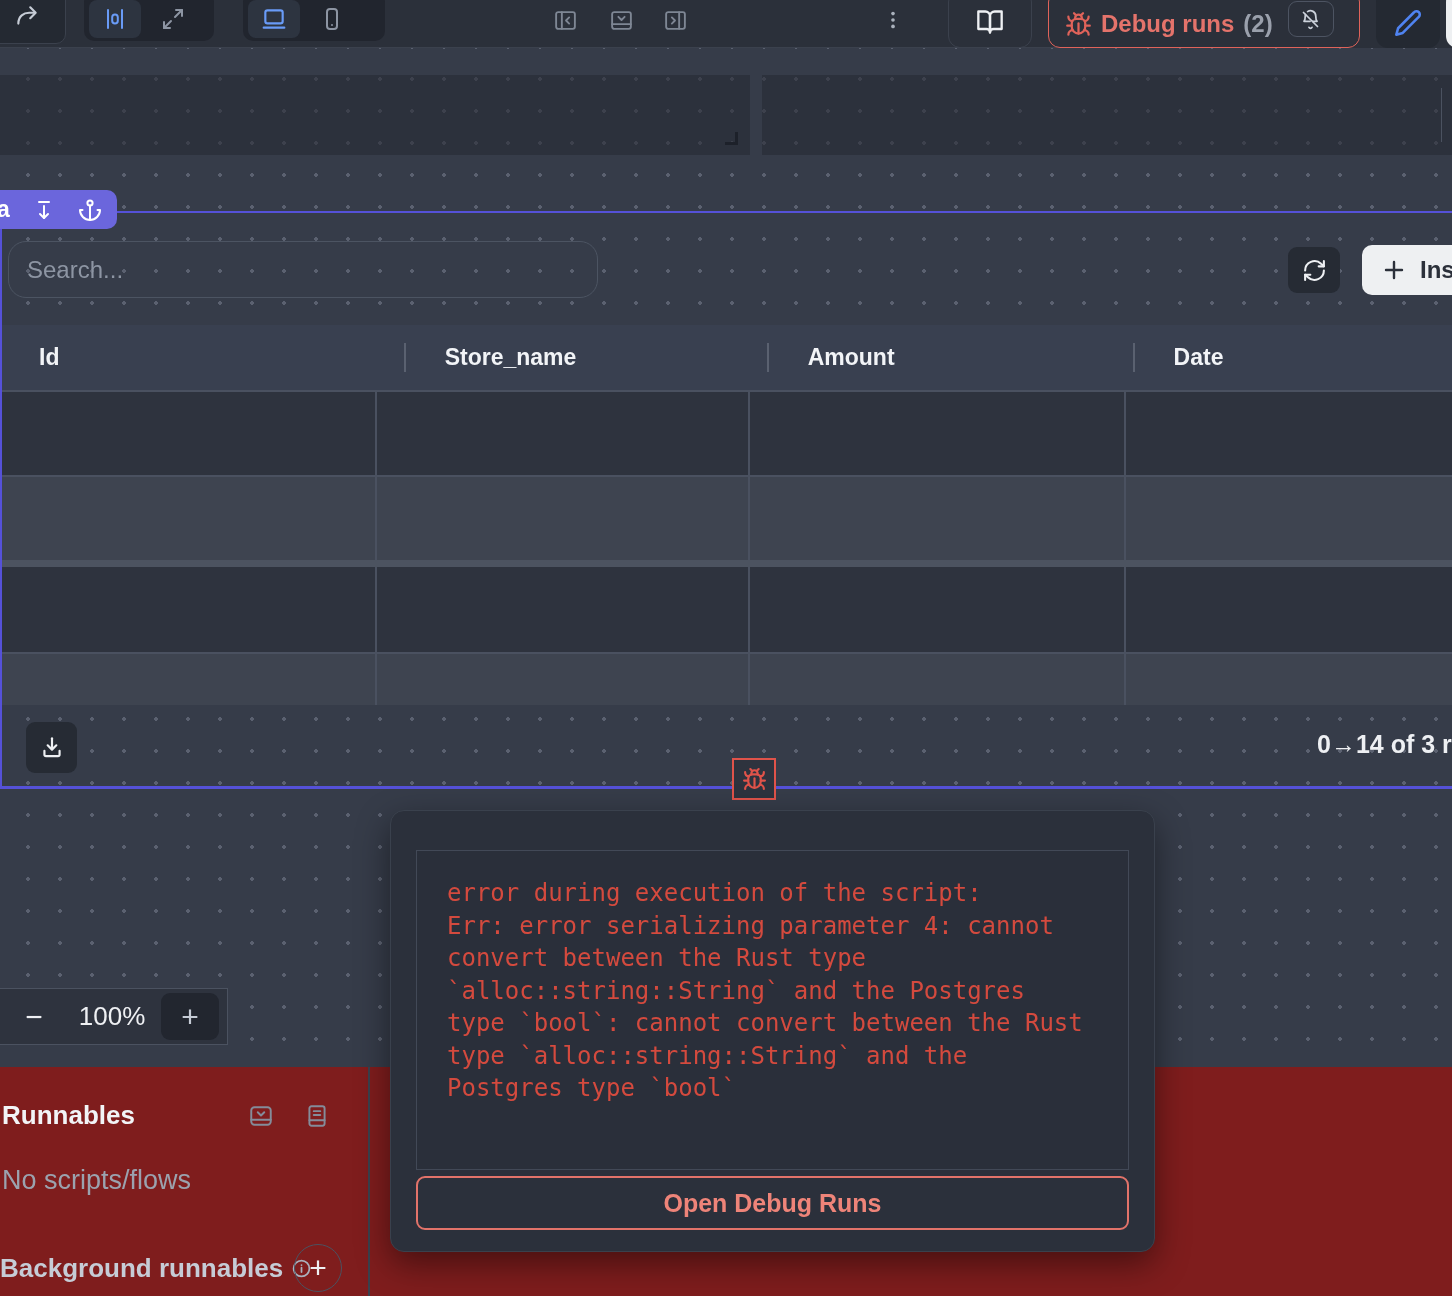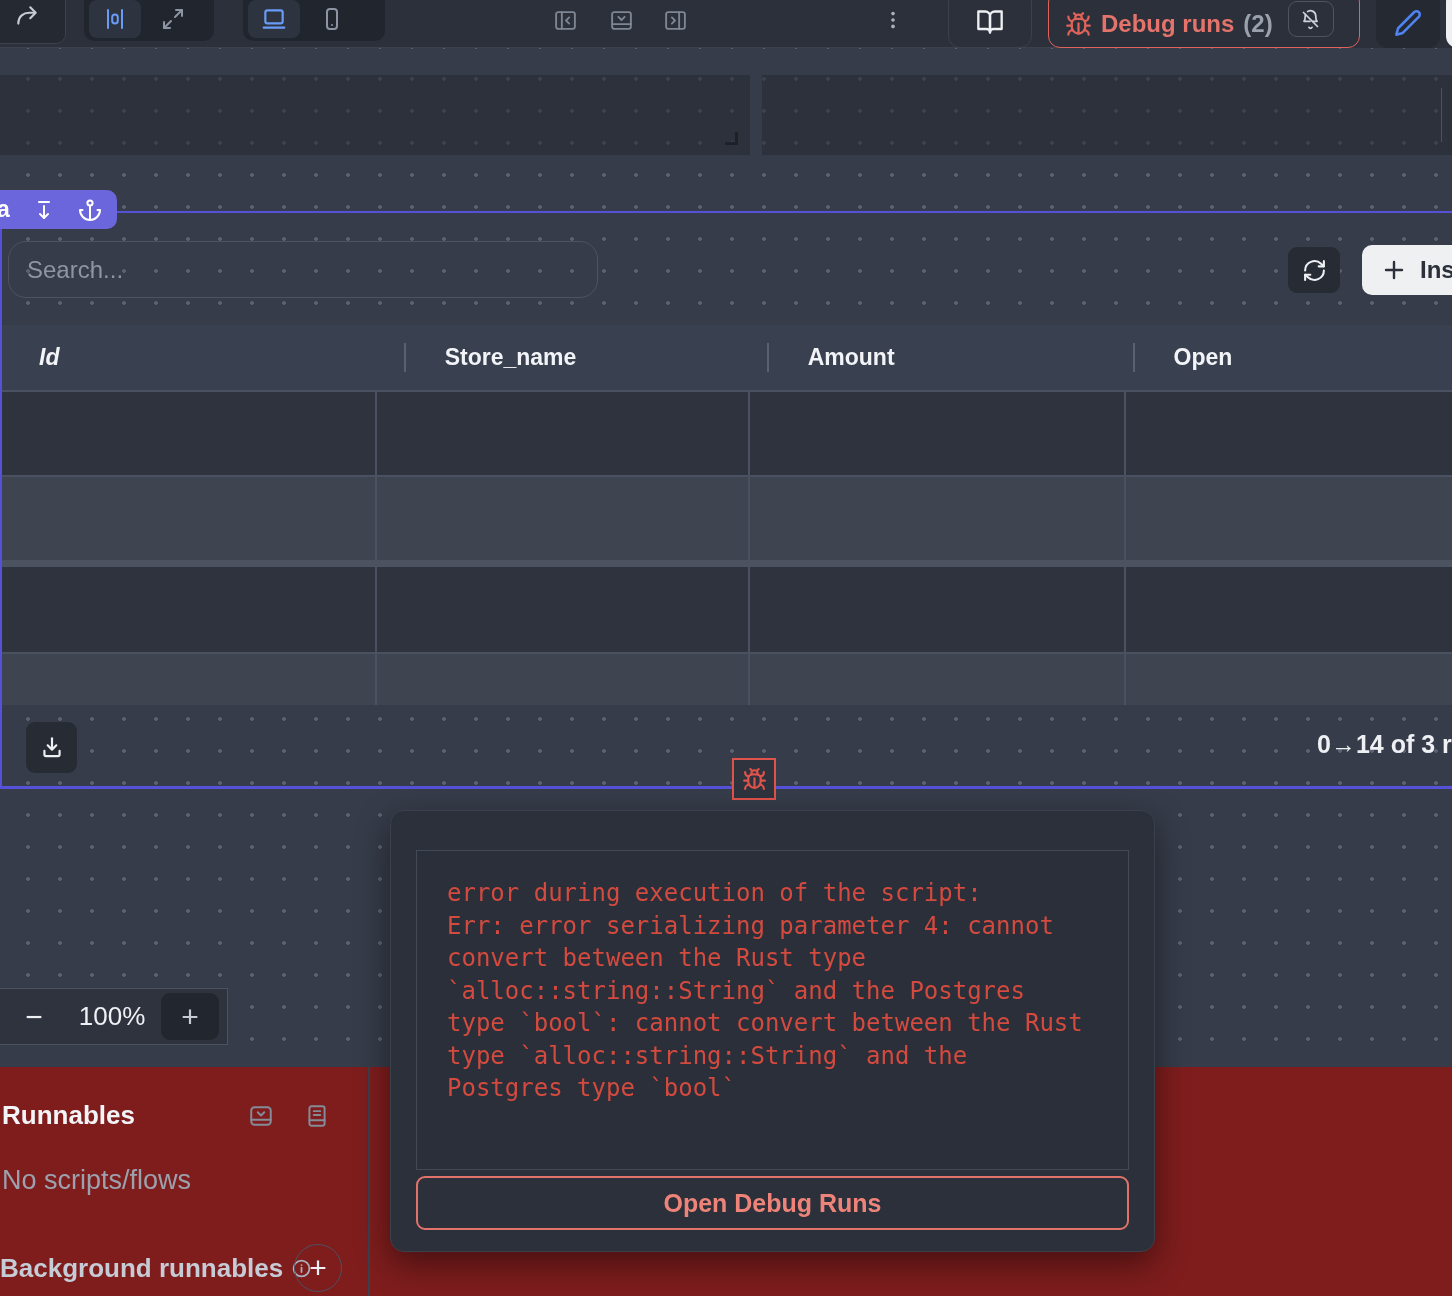--- a/index.html
+++ b/index.html
@@ -61,21 +61,21 @@
                 background:#eef0f2; border-radius:10px; display:flex; align-items:center;
                 gap:14px; padding-left:20px; color:#2b303a; font-weight:600; font-size:24px; cursor:pointer; }
 
   
   .table { position:absolute; left:0; top:277px; width:1452px; z-index:3; }
   .thead { display:flex; height:65px; background:#394050; align-items:center; }
   .th { position:relative; height:100%; display:flex; align-items:center;
         padding-left:39px; font-weight:700; font-size:23px; color:#f2f4f7; }
   .th:not(:last-child)::after { content:""; position:absolute; right:0; top:18px;
         width:2px; height:29px; background:#5a6170; }
-  .th1 { width:417px;font-style:italic; } .th2 { width:373px; } .th3 { width:376px; } .th4 { width:326px; }
+  .th1 { width:417px; } .th2 { width:373px; } .th3 { width:376px; } .th4 { width:326px; }
   .trow { display:flex; border-top:2px solid #4a5160; }
   .trow.dark { background:#2e333e; } .trow.light { background:#3e4450; }
   .trow .td { height:100%; }
   .td1 { width:377px; border-right:2px solid #4a5160; }
   .td2 { width:373px; border-right:2px solid #4a5160; }
   .td3 { width:376px; border-right:2px solid #4a5160; }
   .td4 { width:326px; }
   .row-band { height:7px; background:#4c5360; }
 
   .pagination { position:absolute; left:1317px; top:682px; width:220px;
@@ -319,21 +319,21 @@
       </svg>
     </span>
     <span>Ins</span>
   </div>
 
   <div class="table">
     <div class="thead">
       <div class="th th1">Id</div>
       <div class="th th2">Store_name</div>
       <div class="th th3">Amount</div>
-      <div class="th th4">Open</div>
+      <div class="th th4">Date</div>
     </div>
     <div class="trow dark" style="height:85px;">
       <div class="td td1"></div>
         <div class="td td2"></div>
         <div class="td td3"></div>
         <div class="td td4"></div>
     </div>
     <div class="trow light" style="height:85px;">
       <div class="td td1"></div>
         <div class="td td2"></div>

